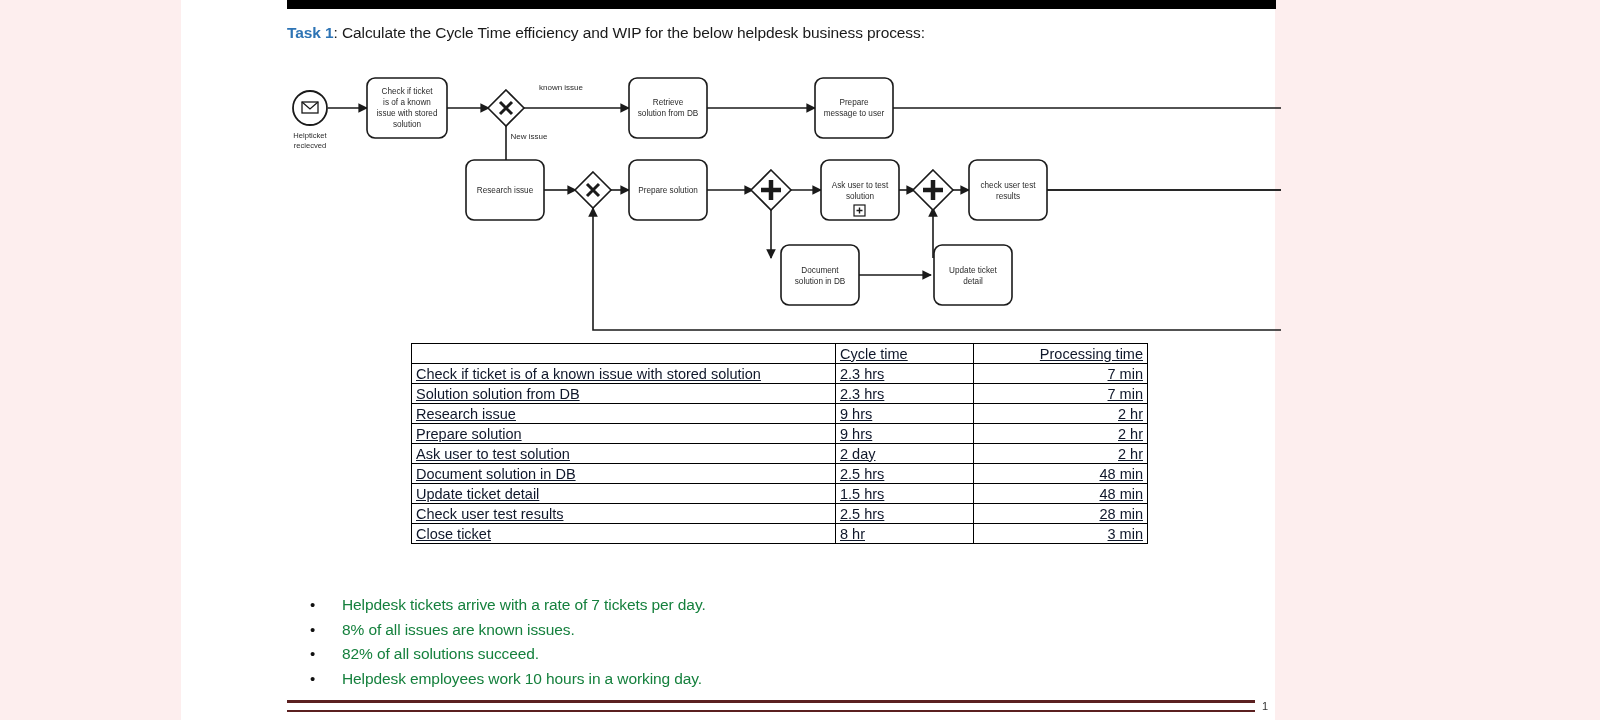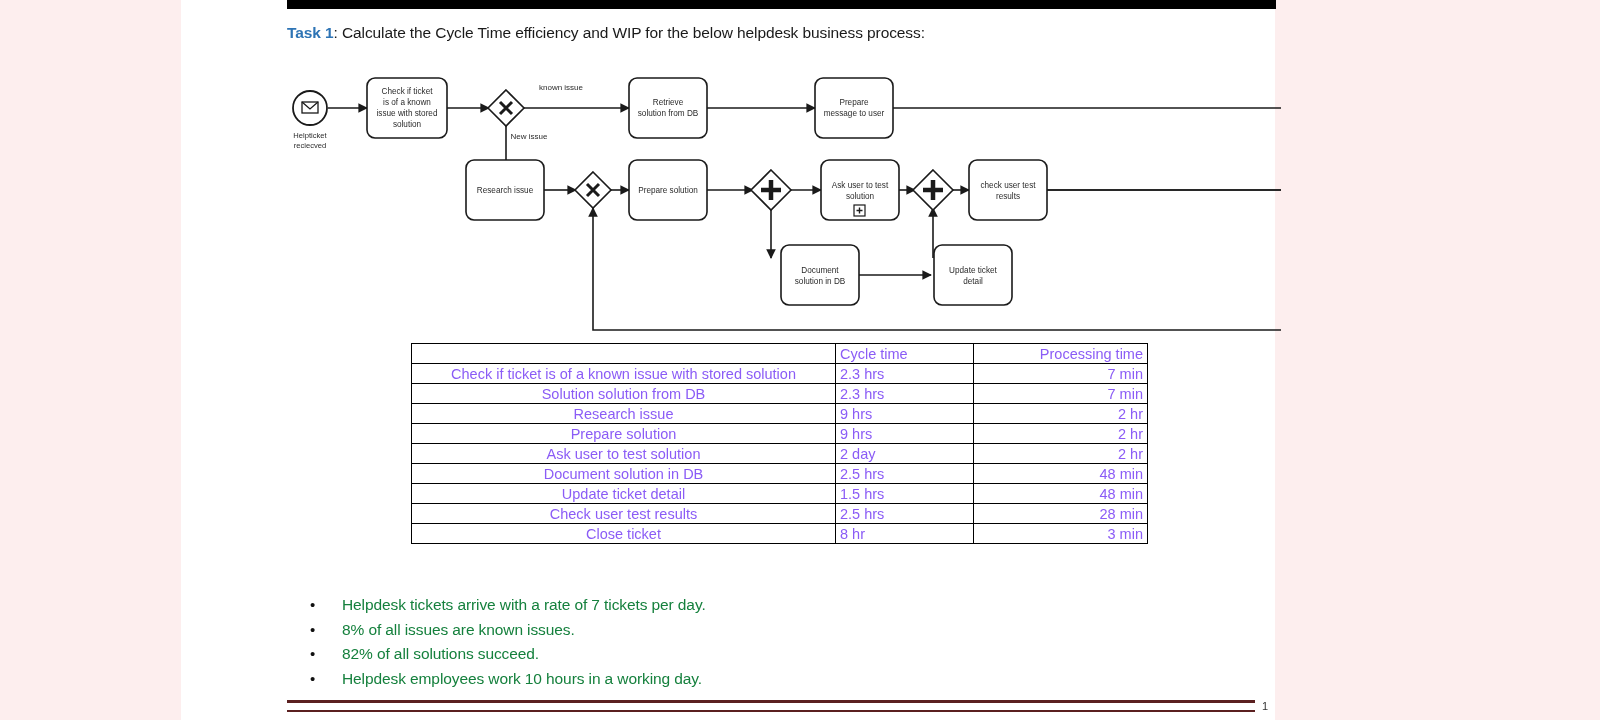--- a/index.html
+++ b/index.html
@@ -97,29 +97,30 @@
     position: absolute;
     left: 411px;
     top: 343px;
     width: 736px;
     border-collapse: collapse;
     table-layout: fixed;
   }
   #data-table td, #data-table th {
     border: 1px solid #000000;
     font-size: 14.5px;
-    color: #8b5cf6;
+    color: #0f172a;
     font-family: "Liberation Sans", sans-serif;
     font-weight: normal;
     height: 20px;
     padding: 0px 4px;
     line-height: 18px;
     box-sizing: border-box;
-  }
-  #data-table .c-name { width: 424px; text-align: center; }
+    text-decoration: underline;
+  }
+  #data-table .c-name { width: 424px; text-align: left; }
   #data-table .c-cycle { width: 138px; text-align: left; }
   #data-table .c-proc { width: 174px; text-align: right; }
   #data-table thead td { text-align: left; }
   #data-table thead .c-name { text-align: left; }
 
   
   #bullets {
     position: absolute;
     left: 310px;
     top: 593px;

